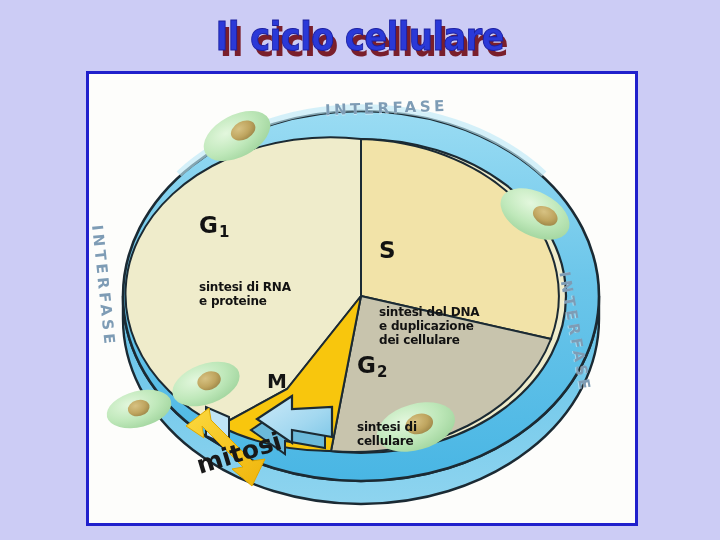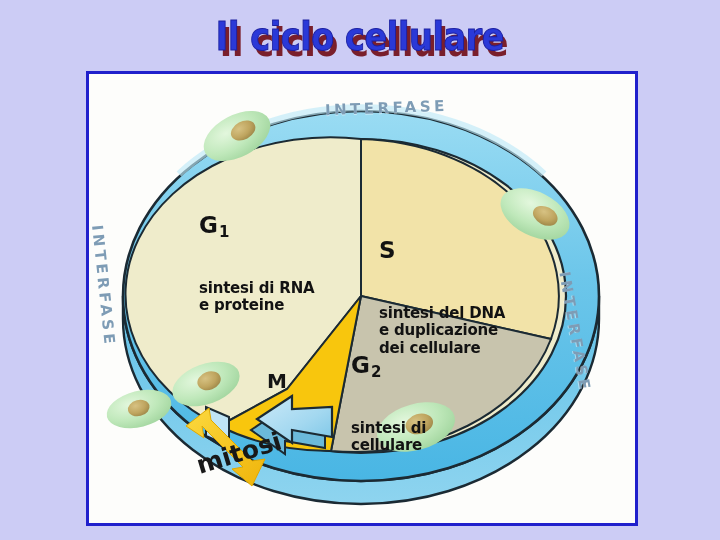--- a/index.html
+++ b/index.html
@@ -90,27 +90,27 @@
     letter-spacing: 0px;
   }
   .phase-letter sub {
     font-size: 15px;
     vertical-align: baseline;
     position: relative;
     top: 4px;
     left: 1px;
   }
   .phase-desc {
-    font-size: 15px;
+    font-size: 12px;
     margin-top: 3px;
   }
 
   #label-g1 { left: 110px; top: 100px; width: 190px; }
   #label-s  { left: 290px; top: 125px; width: 200px; }
-  #label-g2 { left: 262px; top: 240px; width: 200px; }
+  #label-g2 { left: 268px; top: 240px; width: 200px; }
 
   #label-m {
     position: absolute;
     left: 168px;
     top: 295px;
     width: 40px;
     color: #141414;
     font-family: "DejaVu Sans", sans-serif;
     font-weight: bold;
     font-size: 20px;

